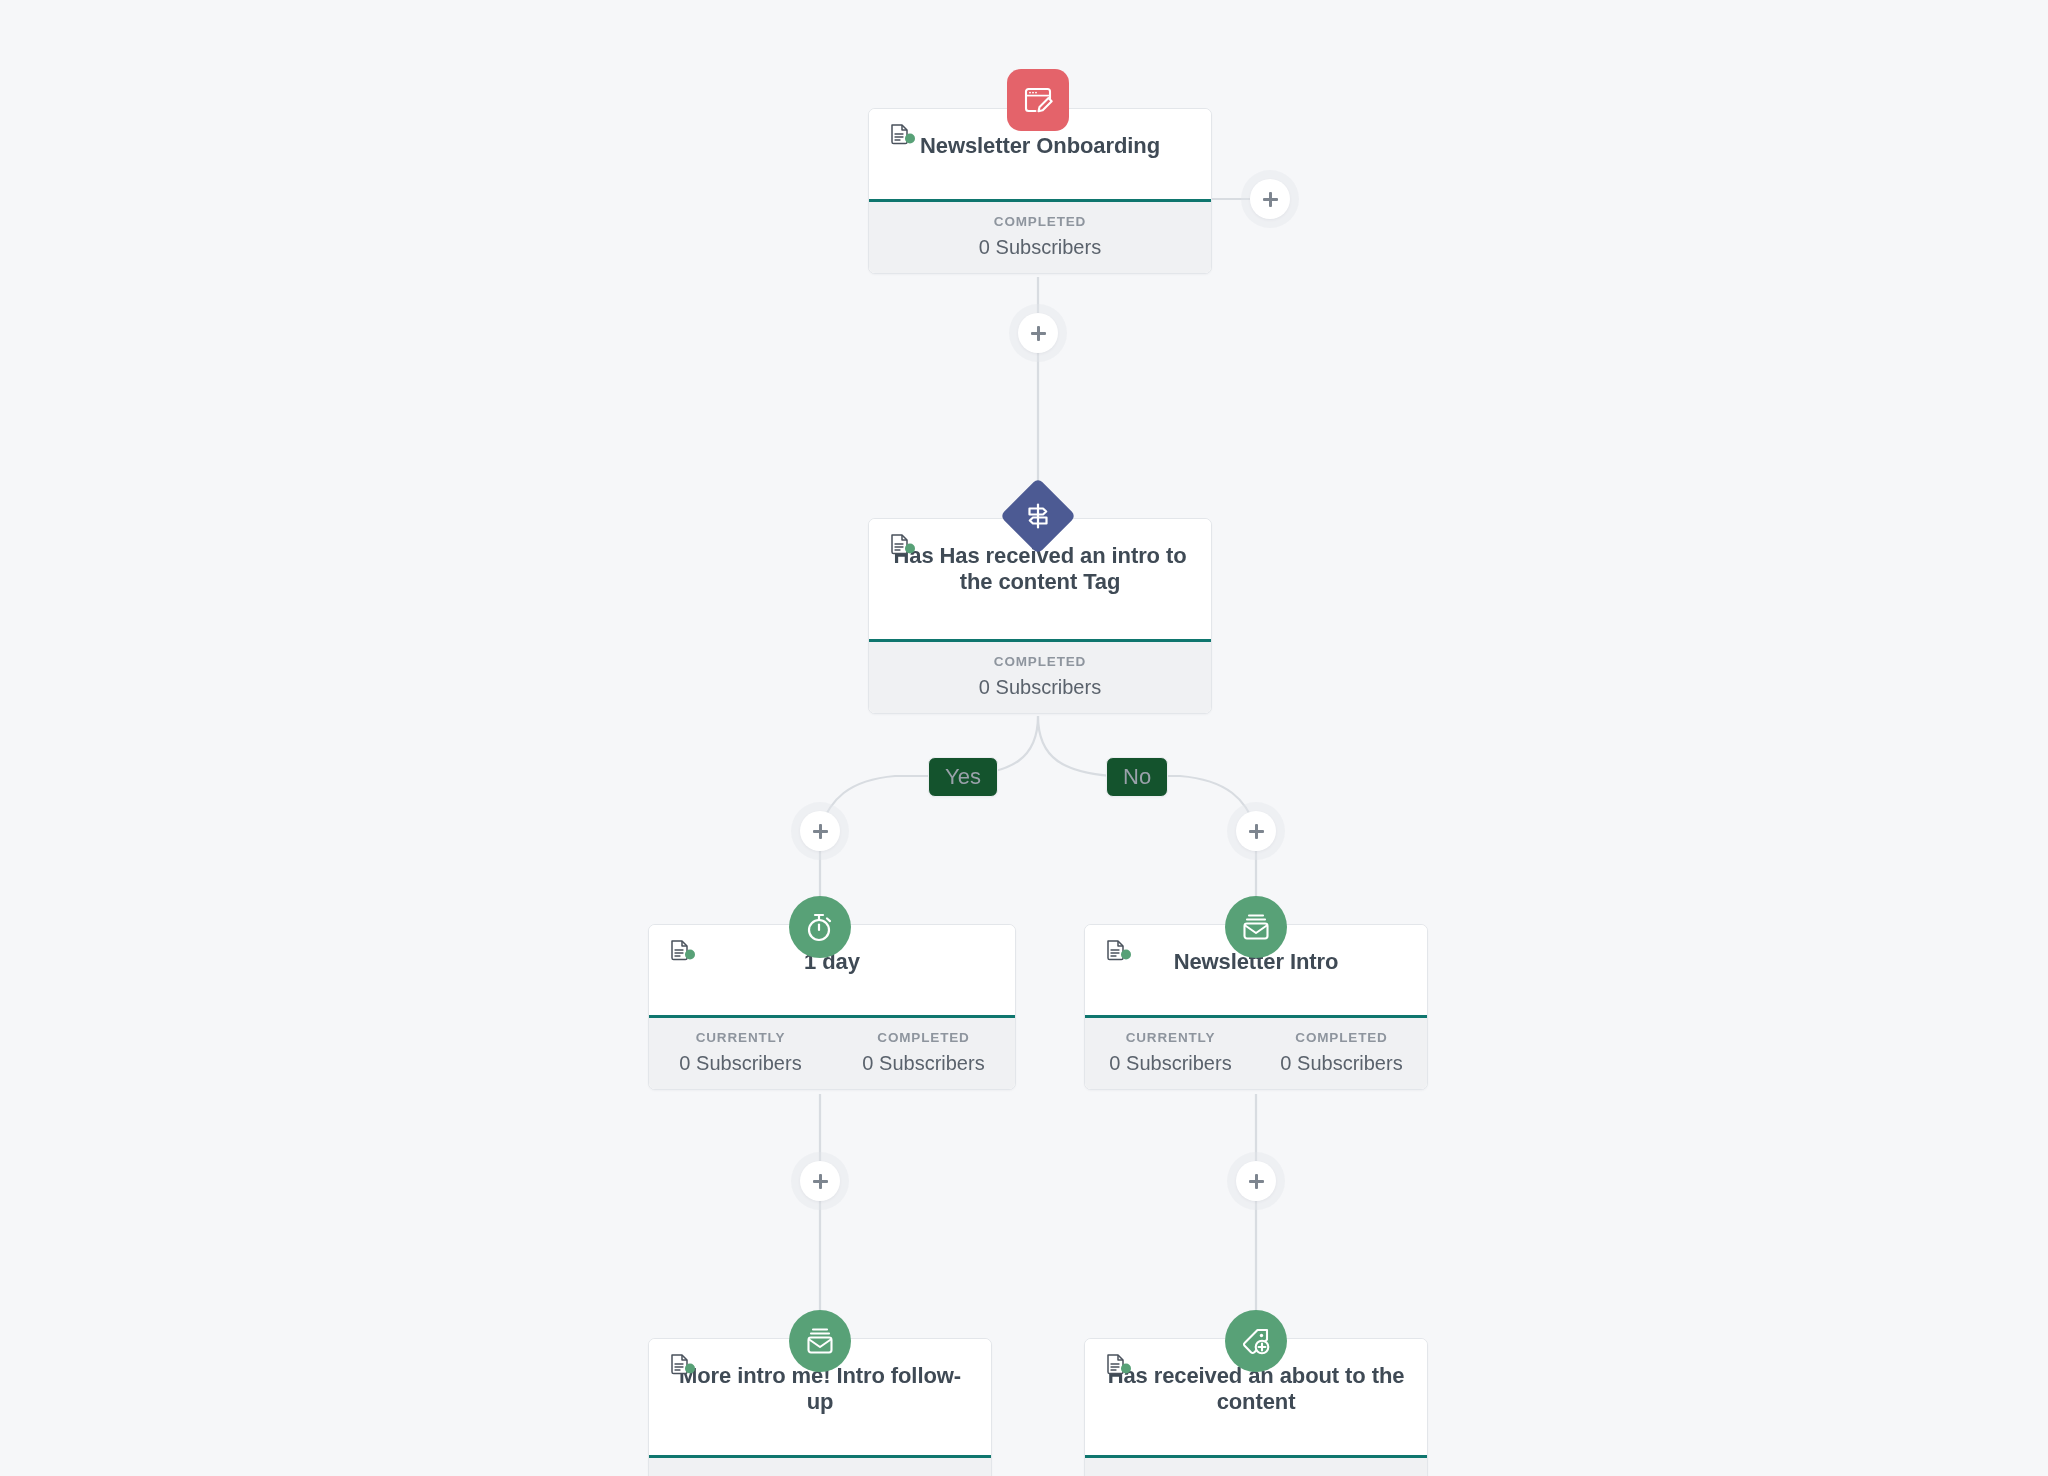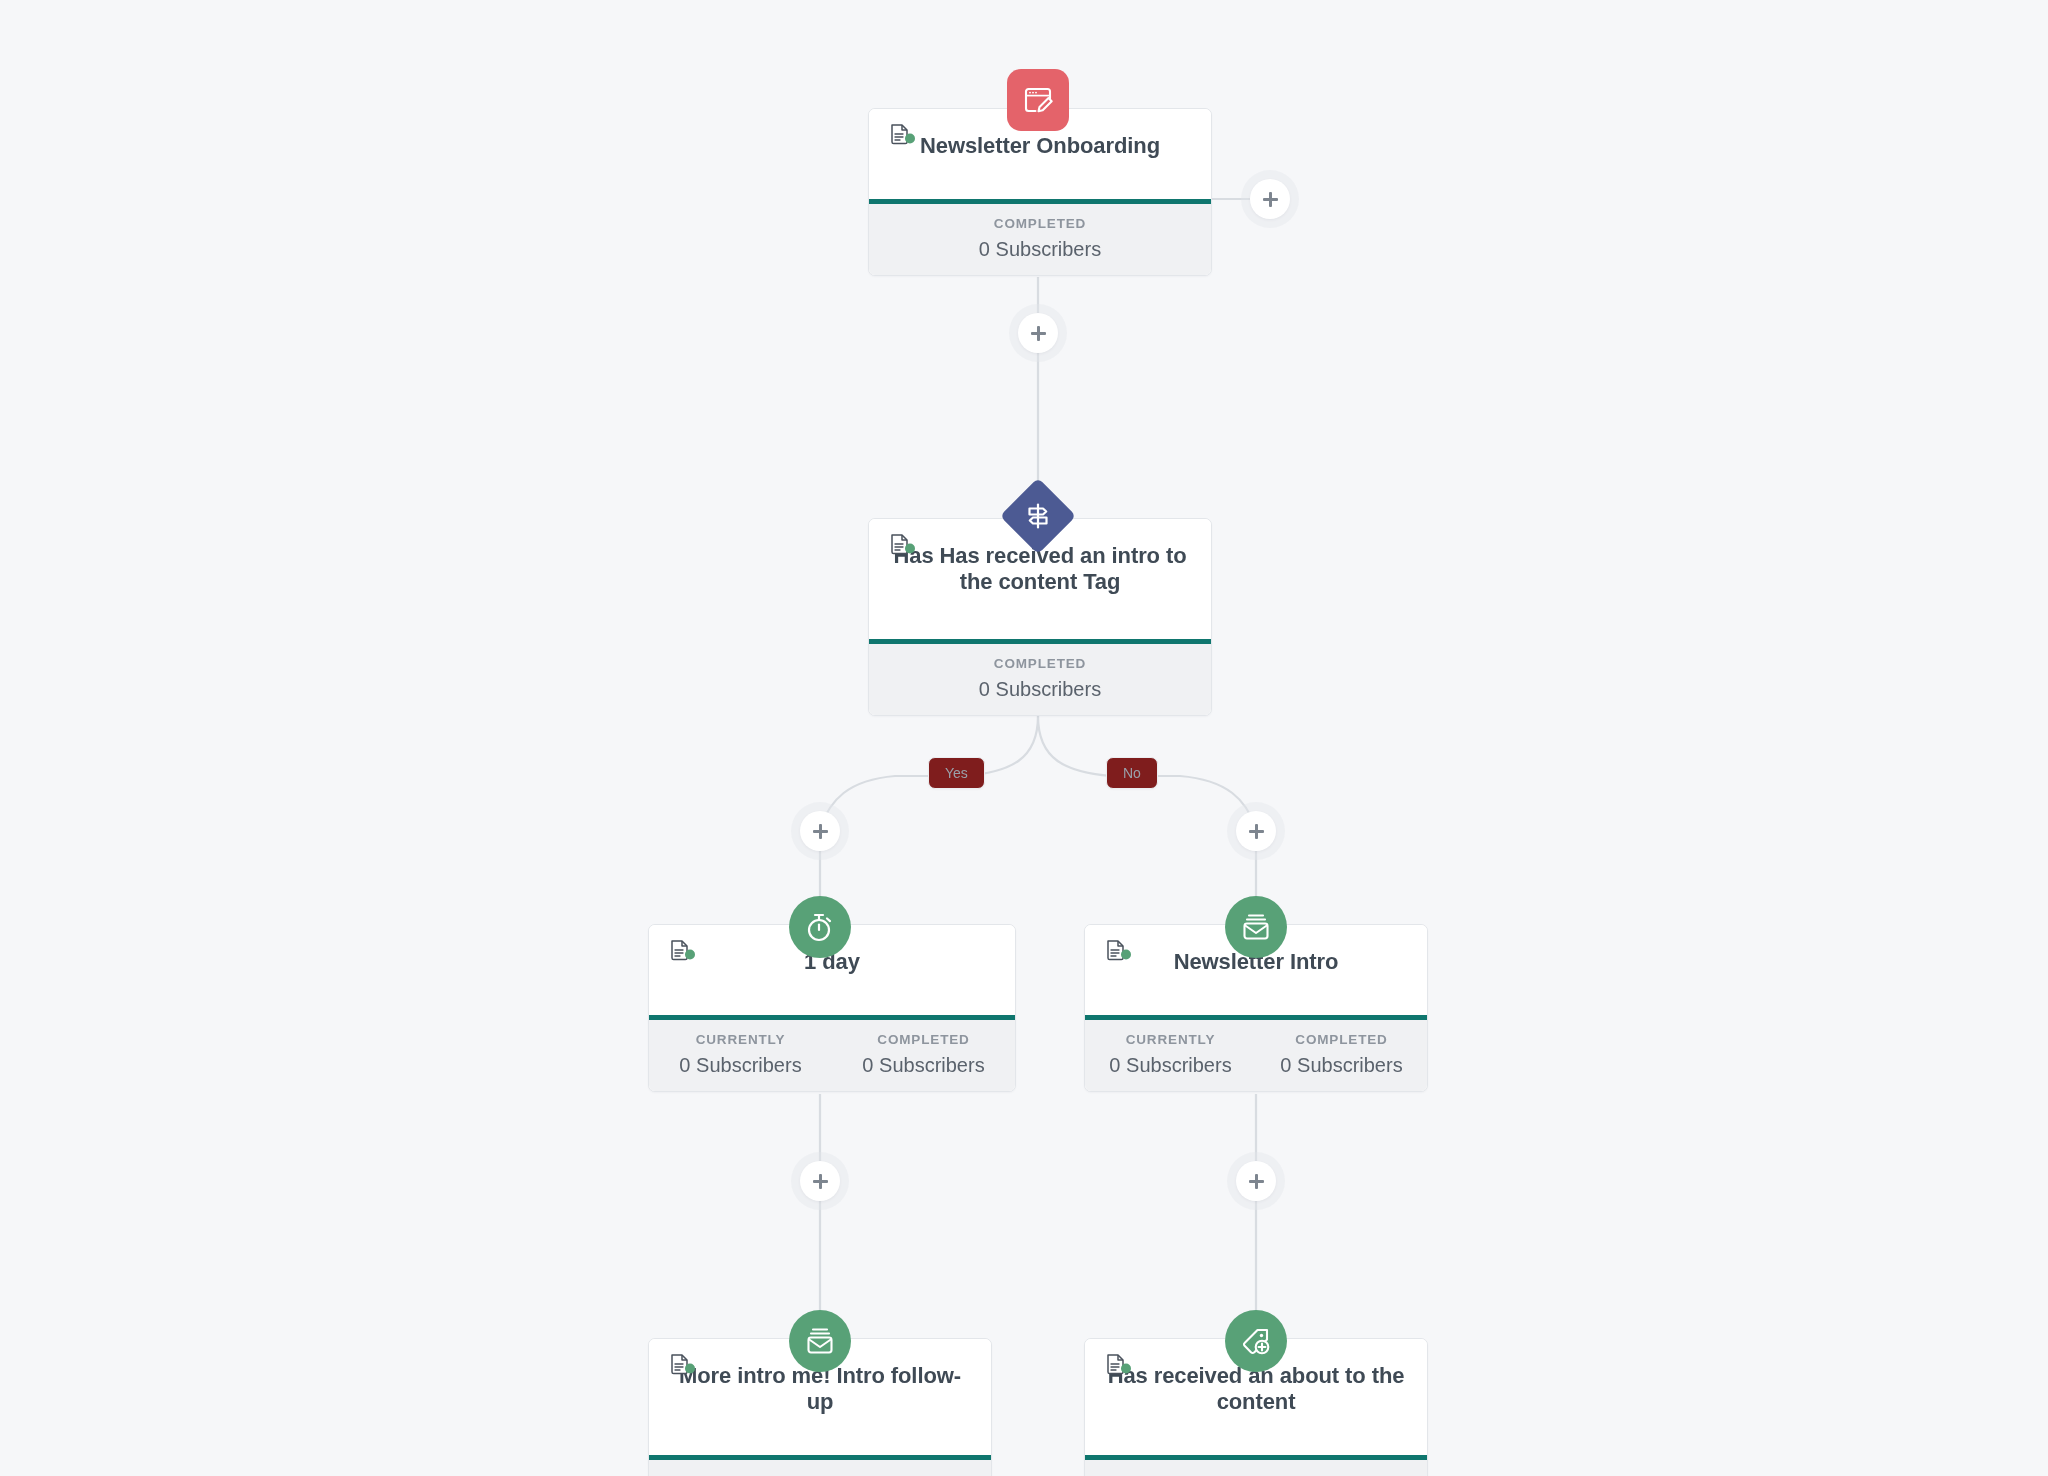--- a/index.html
+++ b/index.html
@@ -55,21 +55,21 @@
     text-align: center;
     font-size: 22px;
     font-weight: 700;
     color: #3f4a55;
     line-height: 1.18;
     letter-spacing: -0.1px;
     margin-top: 8px;
   }
   .node-footer {
     background: #f0f1f3;
-    border-top: 5px solid #0f766e;
+    border-top: 3px solid #0f766e;
     border-radius: 0 0 6px 6px;
     display: flex;
     padding: 12px 0 14px 0;
     box-sizing: border-box;
   }
   .stat {
     flex: 1 1 0;
     text-align: center;
     padding: 0 6px;
   }
@@ -144,25 +144,25 @@
     position: absolute;
     background: #7d858f;
     border-radius: 1px;
   }
   .plus-btn::before { width: 15px; height: 3px; }
   .plus-btn::after  { width: 3px;  height: 15px; }
 
   
   .branch-label {
     position: absolute;
-    background: #7f1d1d;
+    background: #14532d;
     border: 1px solid #eceef1;
     border-radius: 7px;
     color: #9aa1aa;
-    font-size: 14px;
+    font-size: 22px;
     padding: 8px 16px;
     line-height: 1;
     box-sizing: border-box;
     box-shadow: 0 1px 2px rgba(30,40,60,.03);
   }
 </style>
 </head>
 <body>
 
 <div id="canvas">

